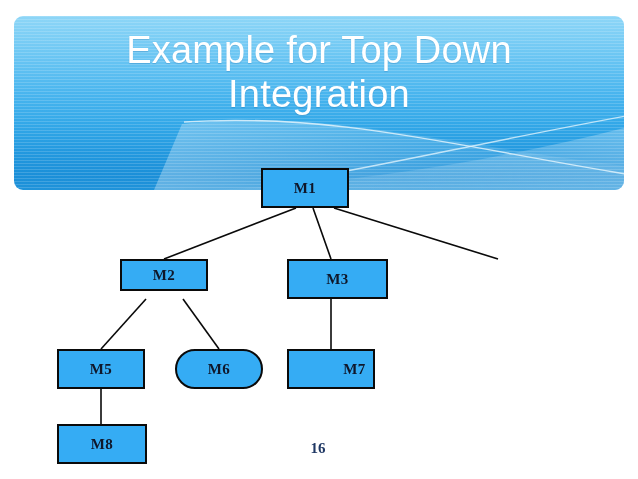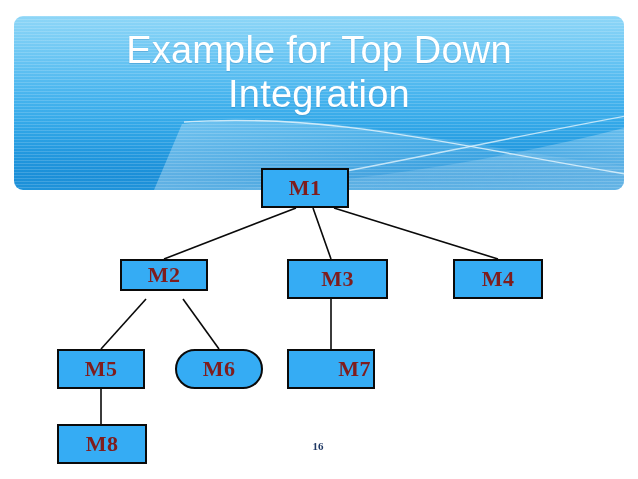--- a/index.html
+++ b/index.html
@@ -89,37 +89,37 @@
   }
 
   .node-box {
     position: absolute;
     box-sizing: border-box;
     background: #35ACF4;
     border: 2px solid #0a0a0a;
     display: flex;
     align-items: center;
     justify-content: center;
-    color: #7f1d1d;
+    color: #0f172a;
     font-family: "Liberation Serif", serif;
     font-weight: bold;
-    font-size: 22px;
+    font-size: 15px;
     letter-spacing: 0.3px;
   }
 
   #page-number {
     position: absolute;
     left: 305px;
     top: 440px;
     width: 26px;
     text-align: center;
     color: #1F3864;
     font-family: "Liberation Serif", serif;
     font-weight: bold;
-    font-size: 11px;
+    font-size: 15px;
   }
 </style>
 </head>
 <body>
 
 <div id="slide">
 
   <div id="title-banner">
     <div id="banner-striations"></div>
 
@@ -160,21 +160,20 @@
       <line x1="101" y1="389" x2="101" y2="424"></line>
     </g>
   </svg>
 
   <div class="node-box" style="left:261px; top:168px; width:88px; height:40px;">M1</div>
 
   <div class="node-box" style="left:120px; top:259px; width:88px; height:32px;">M2</div>
 
   <div class="node-box" style="left:287px; top:259px; width:101px; height:40px;">M3</div>
 
-  <div class="node-box" style="left:453px; top:259px; width:90px; height:40px;">M4</div>
 
   <div class="node-box" style="left:57px; top:349px; width:88px; height:40px;">M5</div>
 
   <div class="node-box" style="left:175px; top:349px; width:88px; height:40px;border-radius:20px;">M6</div>
 
   <div class="node-box" style="left:287px; top:349px; width:88px; height:40px;padding-left:47px;">M7</div>
 
   <div class="node-box" style="left:57px; top:424px; width:90px; height:40px;">M8</div>
 
   <div id="page-number">16</div>

